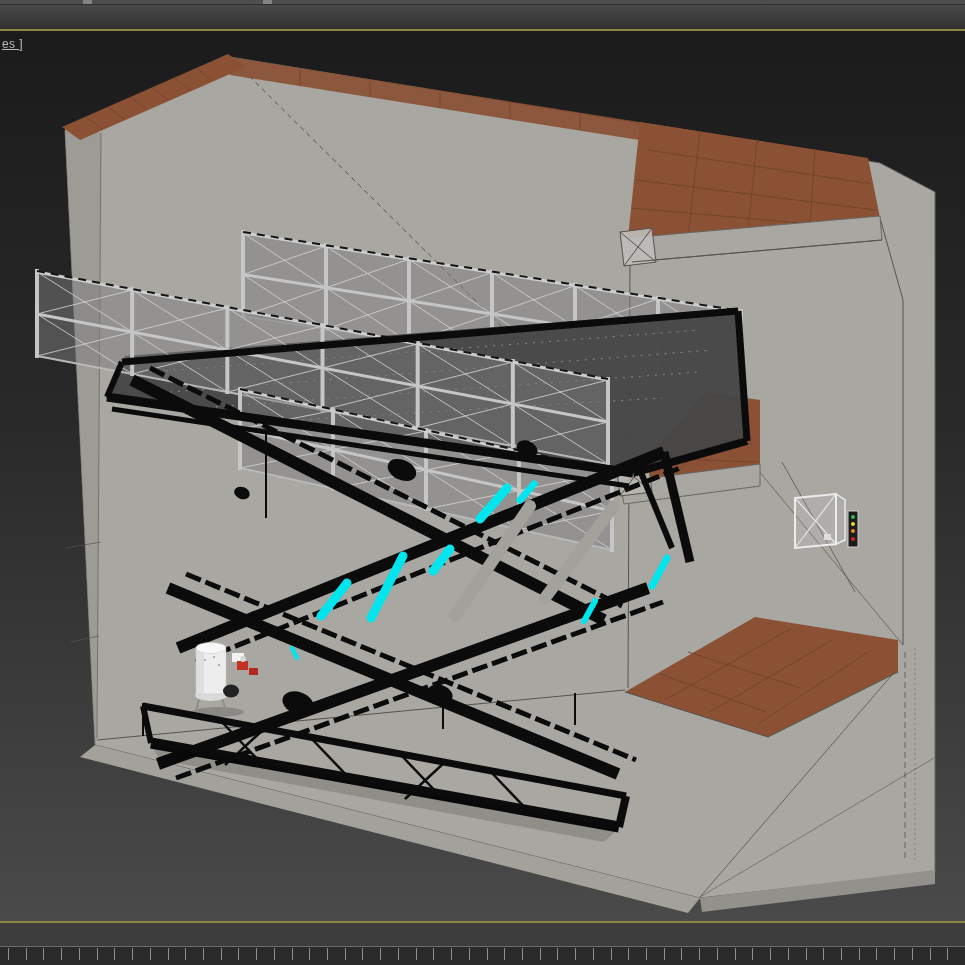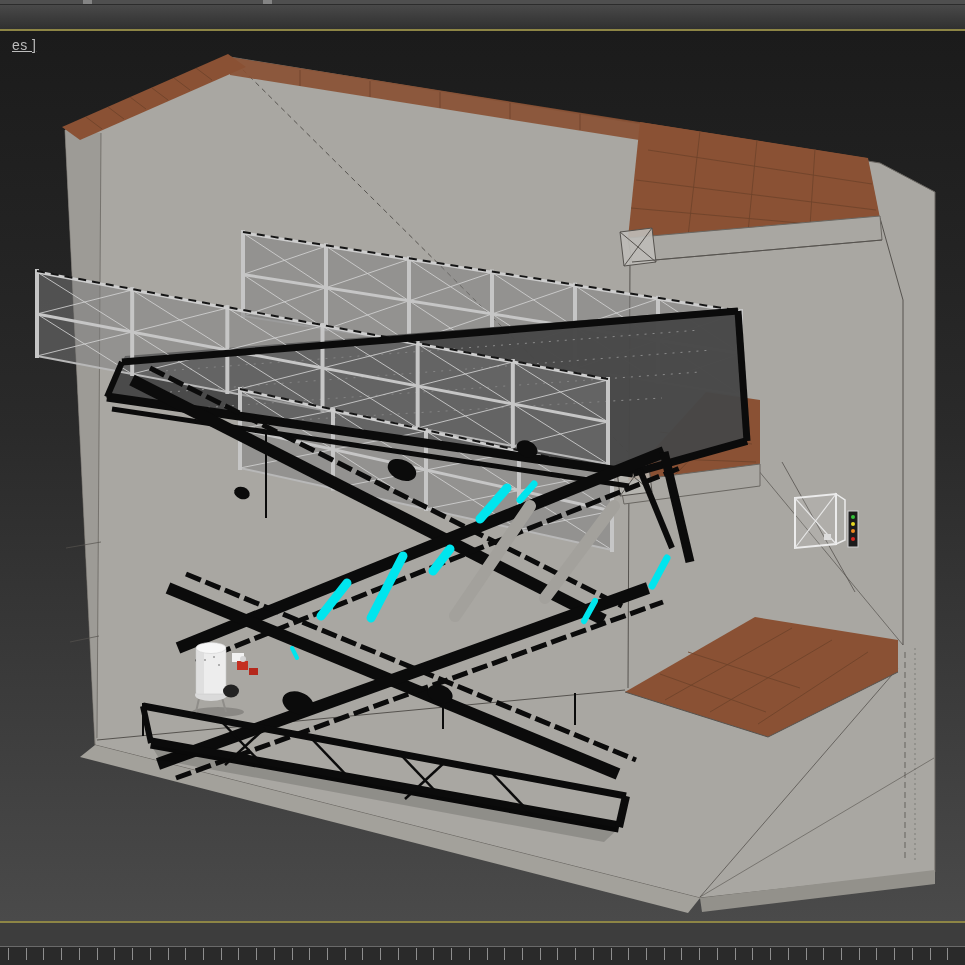--- a/index.html
+++ b/index.html
@@ -12,21 +12,21 @@
   html,body{margin:0;padding:0;background:#222;}
   .screen{position:relative;width:965px;height:965px;overflow:hidden;
     font-family:"Liberation Sans","DejaVu Sans",sans-serif;background:var(--bottombar-bg);}
   .topbar{position:absolute;left:0;top:0;width:965px;height:29px;
     background:linear-gradient(180deg,#525252 0%,#4a4a4a 15%,#3c3c3c 60%,#303030 100%);}
   .topbar .topsliver{position:absolute;left:0;top:0;width:965px;height:4px;background:#4f4f4f;border-bottom:1px solid #2c2c2c;}
   .artifact{position:absolute;top:0;width:9px;height:4px;background:#919191;opacity:.8;}
   .vp-border{position:absolute;left:0;width:965px;height:2px;background:var(--viewport-border);}
   .viewport{position:absolute;left:0;top:31px;width:965px;height:890px;
     background:linear-gradient(180deg,var(--bg-top) 0%,#2a2a2a 45%,var(--bg-bottom) 100%);}
-  .vp-label{position:absolute;left:12px;top:6px;font-size:14px;color:var(--label-text);letter-spacing:.4px;text-decoration:underline;}
+  .vp-label{position:absolute;left:2px;top:6px;font-size:12px;color:var(--label-text);letter-spacing:.4px;text-decoration:underline;}
   .bottombar{position:absolute;left:0;top:923px;width:965px;height:23px;background:var(--bottombar-bg);}
   .trackbar{position:absolute;left:0;top:946px;width:965px;height:19px;background:var(--trackbar-bg);border-top:1px solid #6a6a6a;}
   .tick{position:absolute;top:1px;width:1px;height:12px;background:var(--trackbar-tick);}
   svg{display:block;}
   
   .f-concrete{fill:var(--concrete);} .f-concrete2{fill:var(--concrete-shade);}
   .f-brown{fill:var(--tile-brown);} .s-grout{stroke:var(--tile-grout);stroke-width:1;fill:none;opacity:.85;}
   .s-steel{stroke:var(--steel-black);fill:none;} .f-steel{fill:var(--steel-black);}
   .s-edge{stroke:#56534f;stroke-width:1;fill:none;}
   .s-cyan{stroke:var(--hydraulic-cyan);fill:none;stroke-linecap:round;}

